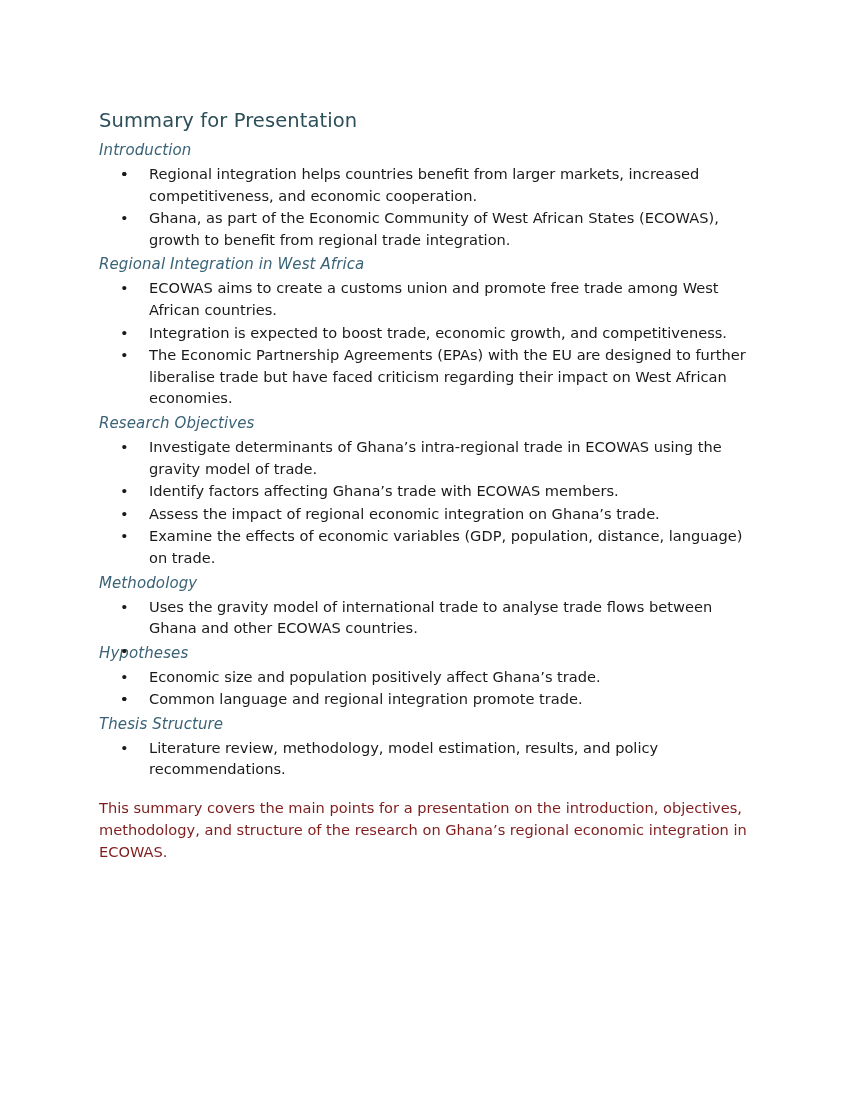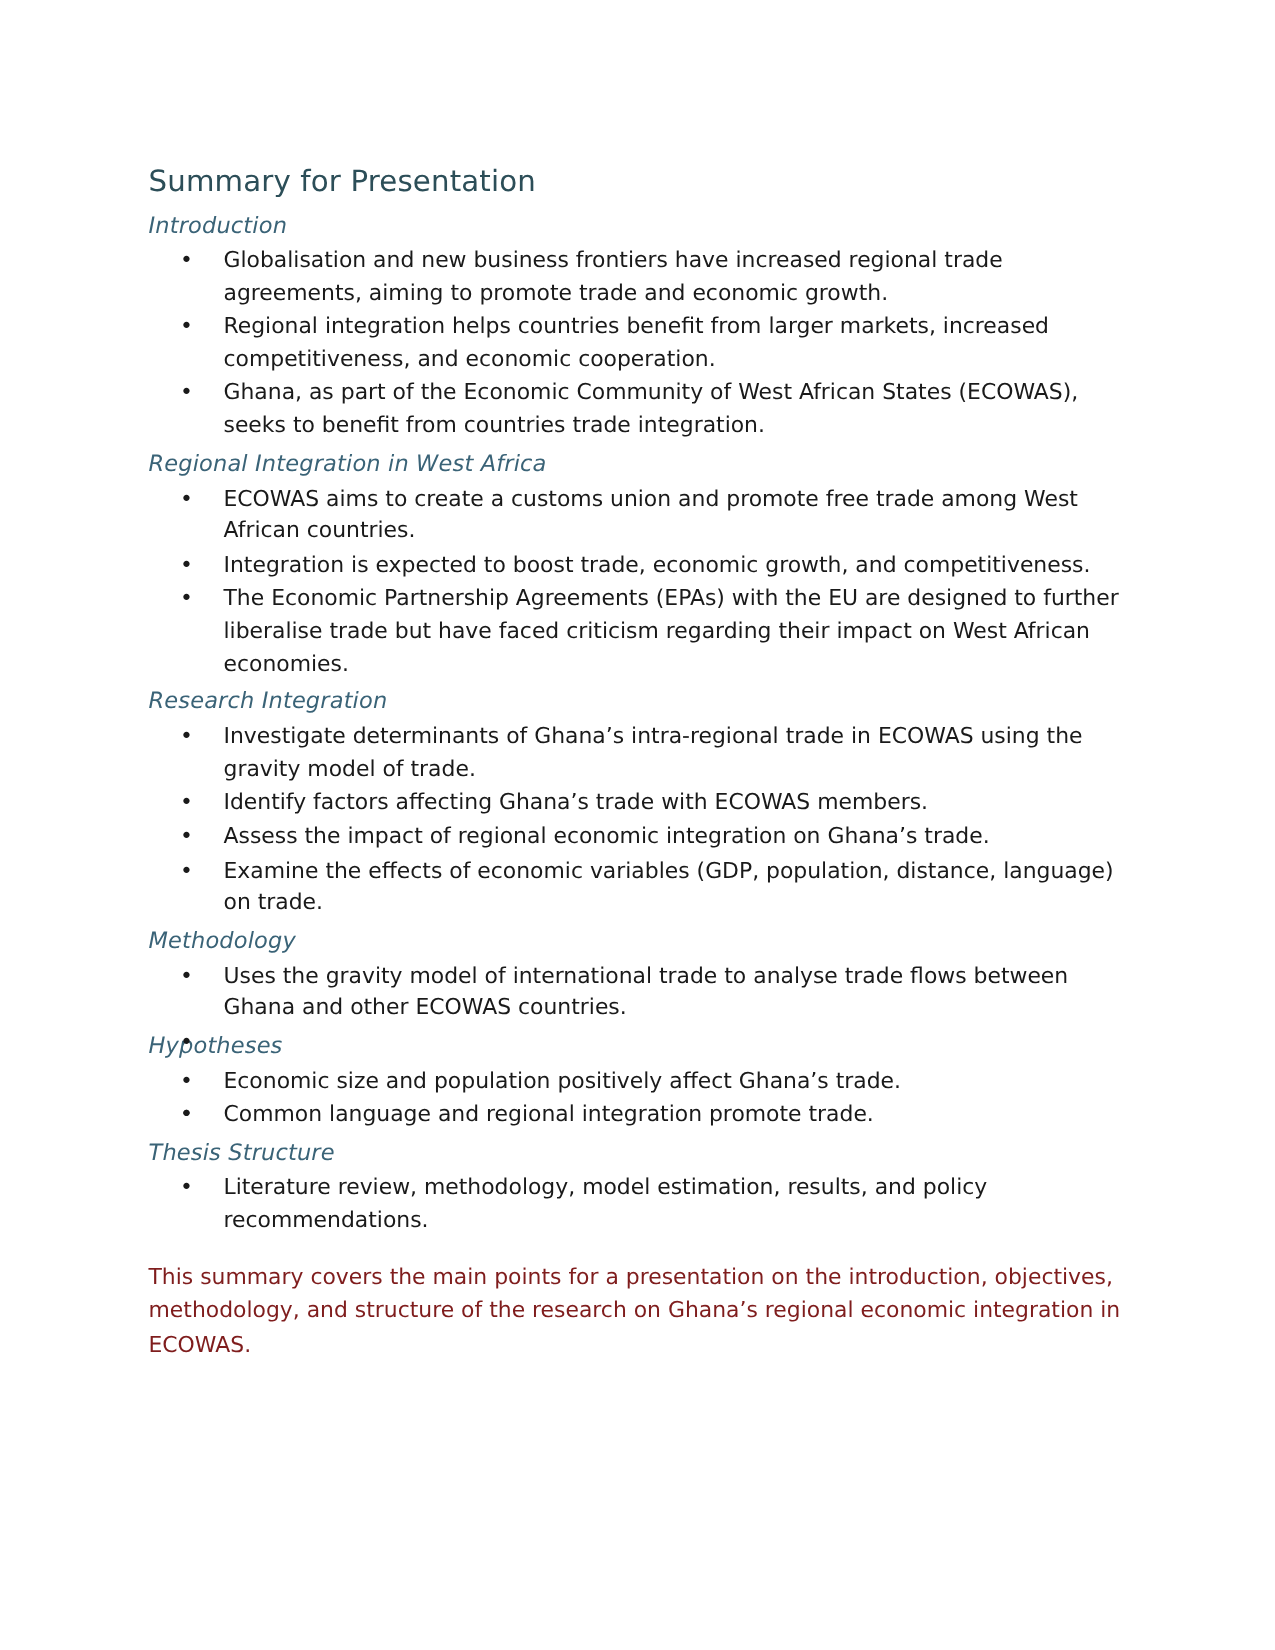--- a/index.html
+++ b/index.html
@@ -79,35 +79,35 @@
 
 <div id="page">
   <div id="doc-body">
 
     <h1 class="doc-title">Summary for Presentation</h1>
 
     <div id="sections-container">
         <div class="section">
           <div class="section-heading">Introduction</div>
           <ul class="bullets">
-            <li><span class="bullet-glyph">•</span><span class="bullet-text">Globalisation and new business frontiers have increased regional trade agreements, aiming to promote trade and economic growth.</span></li>
+            <li><span class="bullet-glyph">•</span></li>
             <li><span class="bullet-glyph">•</span><span class="bullet-text">Regional integration helps countries benefit from larger markets, increased competitiveness, and economic cooperation.</span></li>
-            <li><span class="bullet-glyph">•</span><span class="bullet-text">Ghana, as part of the Economic Community of West African States (ECOWAS), seeks to benefit from countries trade integration.</span></li>
+            <li><span class="bullet-glyph">•</span><span class="bullet-text">Ghana, as part of the Economic Community of West African States (ECOWAS), growth to benefit from regional trade integration.</span></li>
           </ul>
         </div>
         <div class="section">
           <div class="section-heading">Regional Integration in West Africa</div>
           <ul class="bullets">
             <li><span class="bullet-glyph">•</span><span class="bullet-text">ECOWAS aims to create a customs union and promote free trade among West African countries.</span></li>
             <li><span class="bullet-glyph">•</span><span class="bullet-text">Integration is expected to boost trade, economic growth, and competitiveness.</span></li>
             <li><span class="bullet-glyph">•</span><span class="bullet-text">The Economic Partnership Agreements (EPAs) with the EU are designed to further liberalise trade but have faced criticism regarding their impact on West African economies.</span></li>
           </ul>
         </div>
         <div class="section">
-          <div class="section-heading">Research Integration</div>
+          <div class="section-heading">Research Objectives</div>
           <ul class="bullets">
             <li><span class="bullet-glyph">•</span><span class="bullet-text">Investigate determinants of Ghana’s intra-regional trade in ECOWAS using the gravity model of trade.</span></li>
             <li><span class="bullet-glyph">•</span><span class="bullet-text">Identify factors affecting Ghana’s trade with ECOWAS members.</span></li>
             <li><span class="bullet-glyph">•</span><span class="bullet-text">Assess the impact of regional economic integration on Ghana’s trade.</span></li>
             <li><span class="bullet-glyph">•</span><span class="bullet-text">Examine the effects of economic variables (GDP, population, distance, language) on trade.</span></li>
           </ul>
         </div>
         <div class="section">
           <div class="section-heading">Methodology</div>
           <ul class="bullets">

